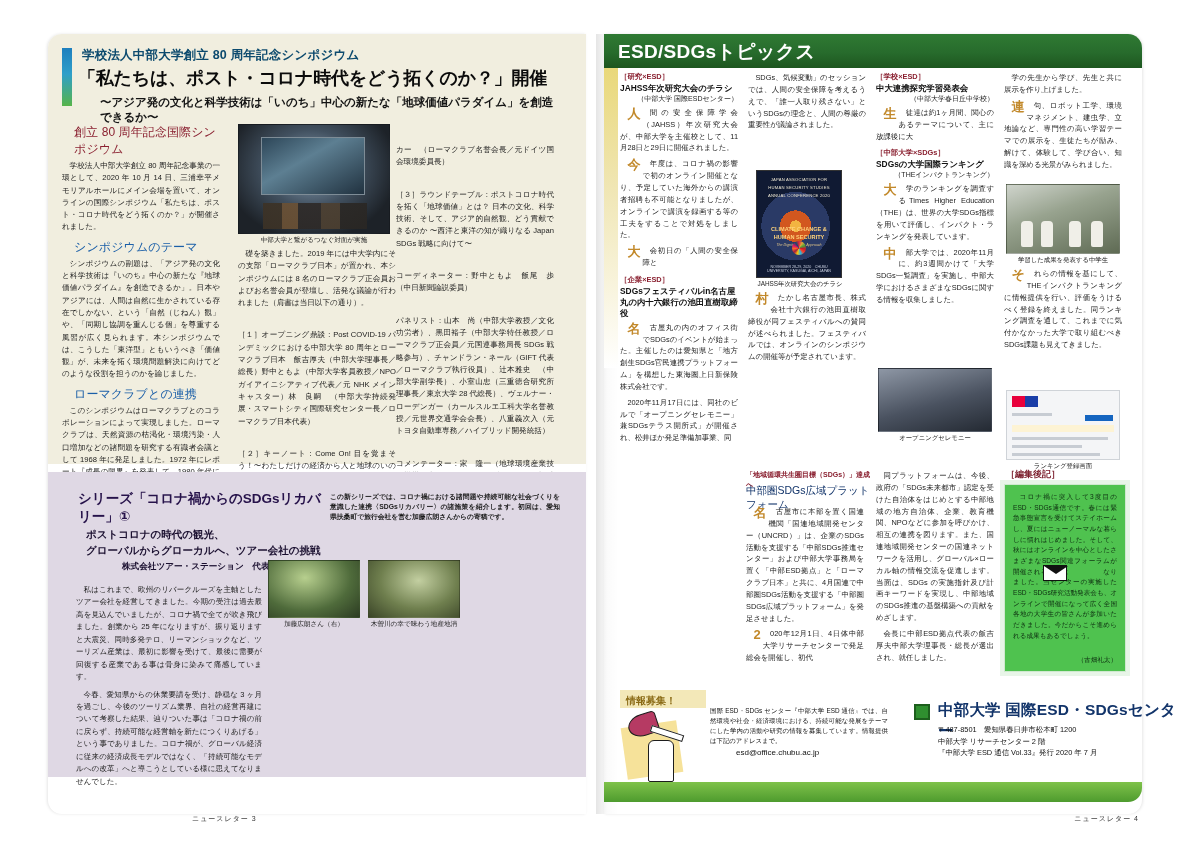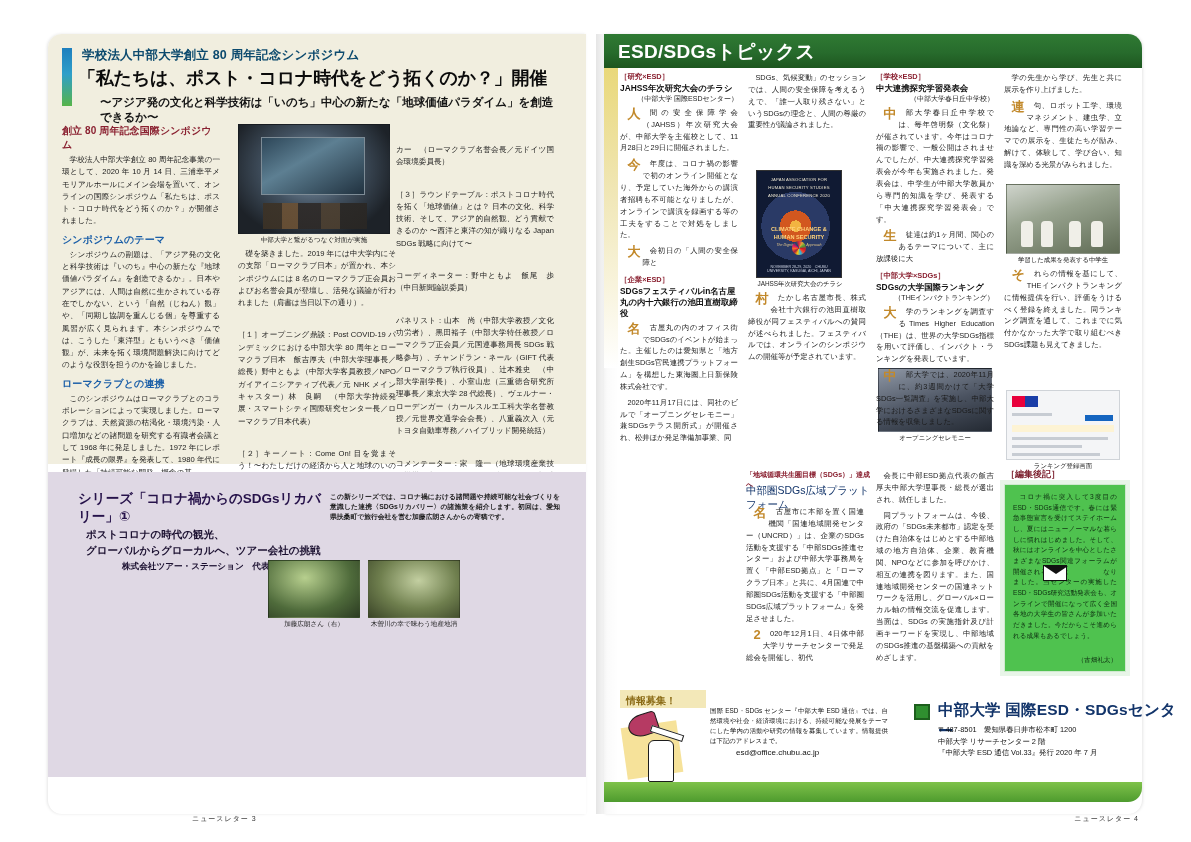--- a/index.html
+++ b/index.html
@@ -74,22 +74,22 @@
     font-size: 11.5px; font-weight: 700; color: #141414;
   }
 
   
   .lp-col { position: absolute; width: 158px; }
   .lp-c1 { left: 62px;  top: 124px; }
   .lp-c2 { left: 238px; top: 124px; }
   .lp-c3 { left: 396px; top: 124px; }
 
   .sec-h {
-    font-size: 10px; font-weight: 700; color: #1b5fa8;
-    margin: 0 0 2px 0; letter-spacing: .1px;
+    font-size: 12px; font-weight: 400; color: #1b5fa8;
+    margin: 0 0 2px 12px; letter-spacing: .1px;
   }
   .sec-h.red { color: #8a2030; }
   .body-t {
     font-size: 7.6px; line-height: 1.62; color: #1a1a1a;
     text-align: justify; margin: 0 0 5px 0;
     text-indent: 7.6px;
   }
   .body-t.noind { text-indent: 0; margin-top: 20px; }
 
   
@@ -421,20 +421,22 @@
       </div>
 
       <div class="series-box"></div>
       <div class="series-title">シリーズ「コロナ禍からのSDGsリカバリー」①</div>
       <div class="series-lead">この新シリーズでは、コロナ禍における諸問題や持続可能な社会づくりを意識した連携〈SDGsリカバリー〉の諸施策を紹介します。初回は、愛知県扶桑町で旅行会社を営む加藤広朗さんからの寄稿です。</div>
       <div class="series-sub1">ポストコロナの時代の観光、</div>
       <div class="series-sub2">グローバルからグローカルへ、ツアー会社の挑戦</div>
       <div class="series-sub3">株式会社ツアー・ステーション　代表取締役　加藤広朗</div>
 
       <div class="series-body">
+        <p class="body-t">私はこれまで、欧州のリバークルーズを主軸としたツアー会社を経営してきました。今期の受注は過去最高を見込んでいましたが、コロナ禍で全てが吹き飛びました。創業から 25 年になりますが、振り返りますと大震災、同時多発テロ、リーマンショックなど、ツーリズム産業は、最初に影響を受けて、最後に需要が回復する産業である事は骨身に染みて痛感しています。</p>
+        <p class="body-t">今春、愛知県からの休業要請を受け、静穏な 3 ヶ月を過ごし、今後のツーリズム業界、自社の経営再建について考察した結果、辿りついた事は「コロナ禍の前に戻らず、持続可能な経営軸を新たにつくりあげる」という事でありました。コロナ禍が、グローバル経済に従来の経済成長モデルではなく、「持続可能なモデルへの改革」へと導こうとしている様に思えてなりませんでした。</p>
       </div>
 
       <div class="photo ph-s1"></div>
       <div class="photo ph-s2"></div>
       <div class="cap cap-s1">加藤広朗さん（右）</div>
       <div class="cap cap-s2">木曽川の幸で味わう地産地消</div>
 
       <div class="folio folio-l">ニュースレター  3</div>
     </div>
 
@@ -479,21 +481,20 @@
         <p class="rbody dropcap">村たかし名古屋市長、株式会社十六銀行の池田直樹取締役が同フェスティバルへの賛同が述べられました。フェスティバルでは、オンラインのシンポジウムの開催等が予定されています。</p>
       </div>
 
       <div class="photo ph-ceremony"></div>
       <div class="cap cap-cer">オープニングセレモニー</div>
 
       <div class="rp-col rc3">
         <div class="tag">［学校×ESD］</div>
         <div class="tag-h">中大連携探究学習発表会</div>
         <div class="tag-org">（中部大学春日丘中学校）</div>
-        <p class="rbody dropcap">中部大学春日丘中学校では、毎年啓明祭（文化祭）が催されています。今年はコロナ禍の影響で、一般公開はされませんでしたが、中大連携探究学習発表会が今年も実施されました。発表会は、中学生が中部大学教員から専門的知識を学び、発表する「中大連携探究学習発表会」です。</p>
         <p class="rbody dropcap">生徒達は約1ヶ月間、関心のあるテーマについて、主に放課後に大</p>
         <div class="tag" style="margin-top:6px;">［中部大学×SDGs］</div>
         <div class="tag-h">SDGsの大学国際ランキング</div>
         <div class="tag-org">（THEインパクトランキング）</div>
         <p class="rbody dropcap">大学のランキングを調査するTimes Higher Education（THE）は、世界の大学SDGs指標を用いて評価し、インパクト・ランキングを発表しています。</p>
         <p class="rbody dropcap">中部大学では、2020年11月に、約3週間かけて「大学SDGs一覧調査」を実施し、中部大学におけるさまざまなSDGsに関する情報を収集しました。</p>
       </div>
 
       <div class="rp-col rc4">
         <p class="rbody noind">学の先生から学び、先生と共に展示を作り上げました。</p>
@@ -523,22 +524,22 @@
       </div>
       <div class="cap cap-rank">ランキング登録画面</div>
 
       <div class="plat-tag">「地域循環共生圏目標（SDGs）」達成へ</div>
       <div class="plat-h">中部圏SDGs広域プラットフォーム</div>
       <div class="plat-b1">
         <p class="rbody dropcap">名古屋市に本部を置く国連機関「国連地域開発センター（UNCRD）」は、企業のSDGs活動を支援する「中部SDGs推進センター」および中部大学事務局を置く「中部ESD拠点」と「ローマクラブ日本」と共に、4月国連で中部圏SDGs活動を支援する「中部圏SDGs広域プラットフォーム」を発足させました。</p>
         <p class="rbody dropcap">2020年12月1日、4日体中部大学リサーチセンターで発足総会を開催し、初代</p>
       </div>
       <div class="plat-b2">
+        <p class="rbody">同プラットフォームは、今後、政府の「SDGs未来都市」認定を受けた自治体をはじめとする中部地域の地方自治体、企業、教育機関、NPOなどに参加を呼びかけ、相互の連携を図ります。また、国連地域開発センターの国連ネットワークを活用し、グローバル×ローカル軸の情報交流を促進します。当面は、SDGs の実施指針及び計画キーワードを実現し、中部地域のSDGs推進の基盤構築への貢献をめざします。</p>
         <p class="rbody noind">会長に中部ESD拠点代表の飯吉厚夫中部大学理事長・総長が選出され、就任しました。</p>
-        <p class="rbody">同プラットフォームは、今後、政府の「SDGs未来都市」認定を受けた自治体をはじめとする中部地域の地方自治体、企業、教育機関、NPOなどに参加を呼びかけ、相互の連携を図ります。また、国連地域開発センターの国連ネットワークを活用し、グローバル×ローカル軸の情報交流を促進します。当面は、SDGs の実施指針及び計画キーワードを実現し、中部地域のSDGs推進の基盤構築への貢献をめざします。</p>
       </div>
 
       <div class="hen-tag">［編集後記］</div>
       <div class="hen-box">
         <div class="hen-text">コロナ禍に突入して3度目のESD・SDGs通信です。春には緊急事態宣言を受けてステイホームし、夏にはニューノーマルな暮らしに慣れはじめました。そして、秋にはオンラインを中心としたさまざまなSDGs関連フォーラムが開催されるように　　　　　なりました。当センターの実施した ESD・SDGs研究活動発表会も、オンラインで開催になって広く全国各地の大学生の皆さんが参加いただきました。今だからこそ進められる成果もあるでしょう。</div>
         <div class="hen-mail"></div>
         <div class="hen-sign">（古畑礼太）</div>
       </div>
 
       <div class="info-tag-bg"></div>

